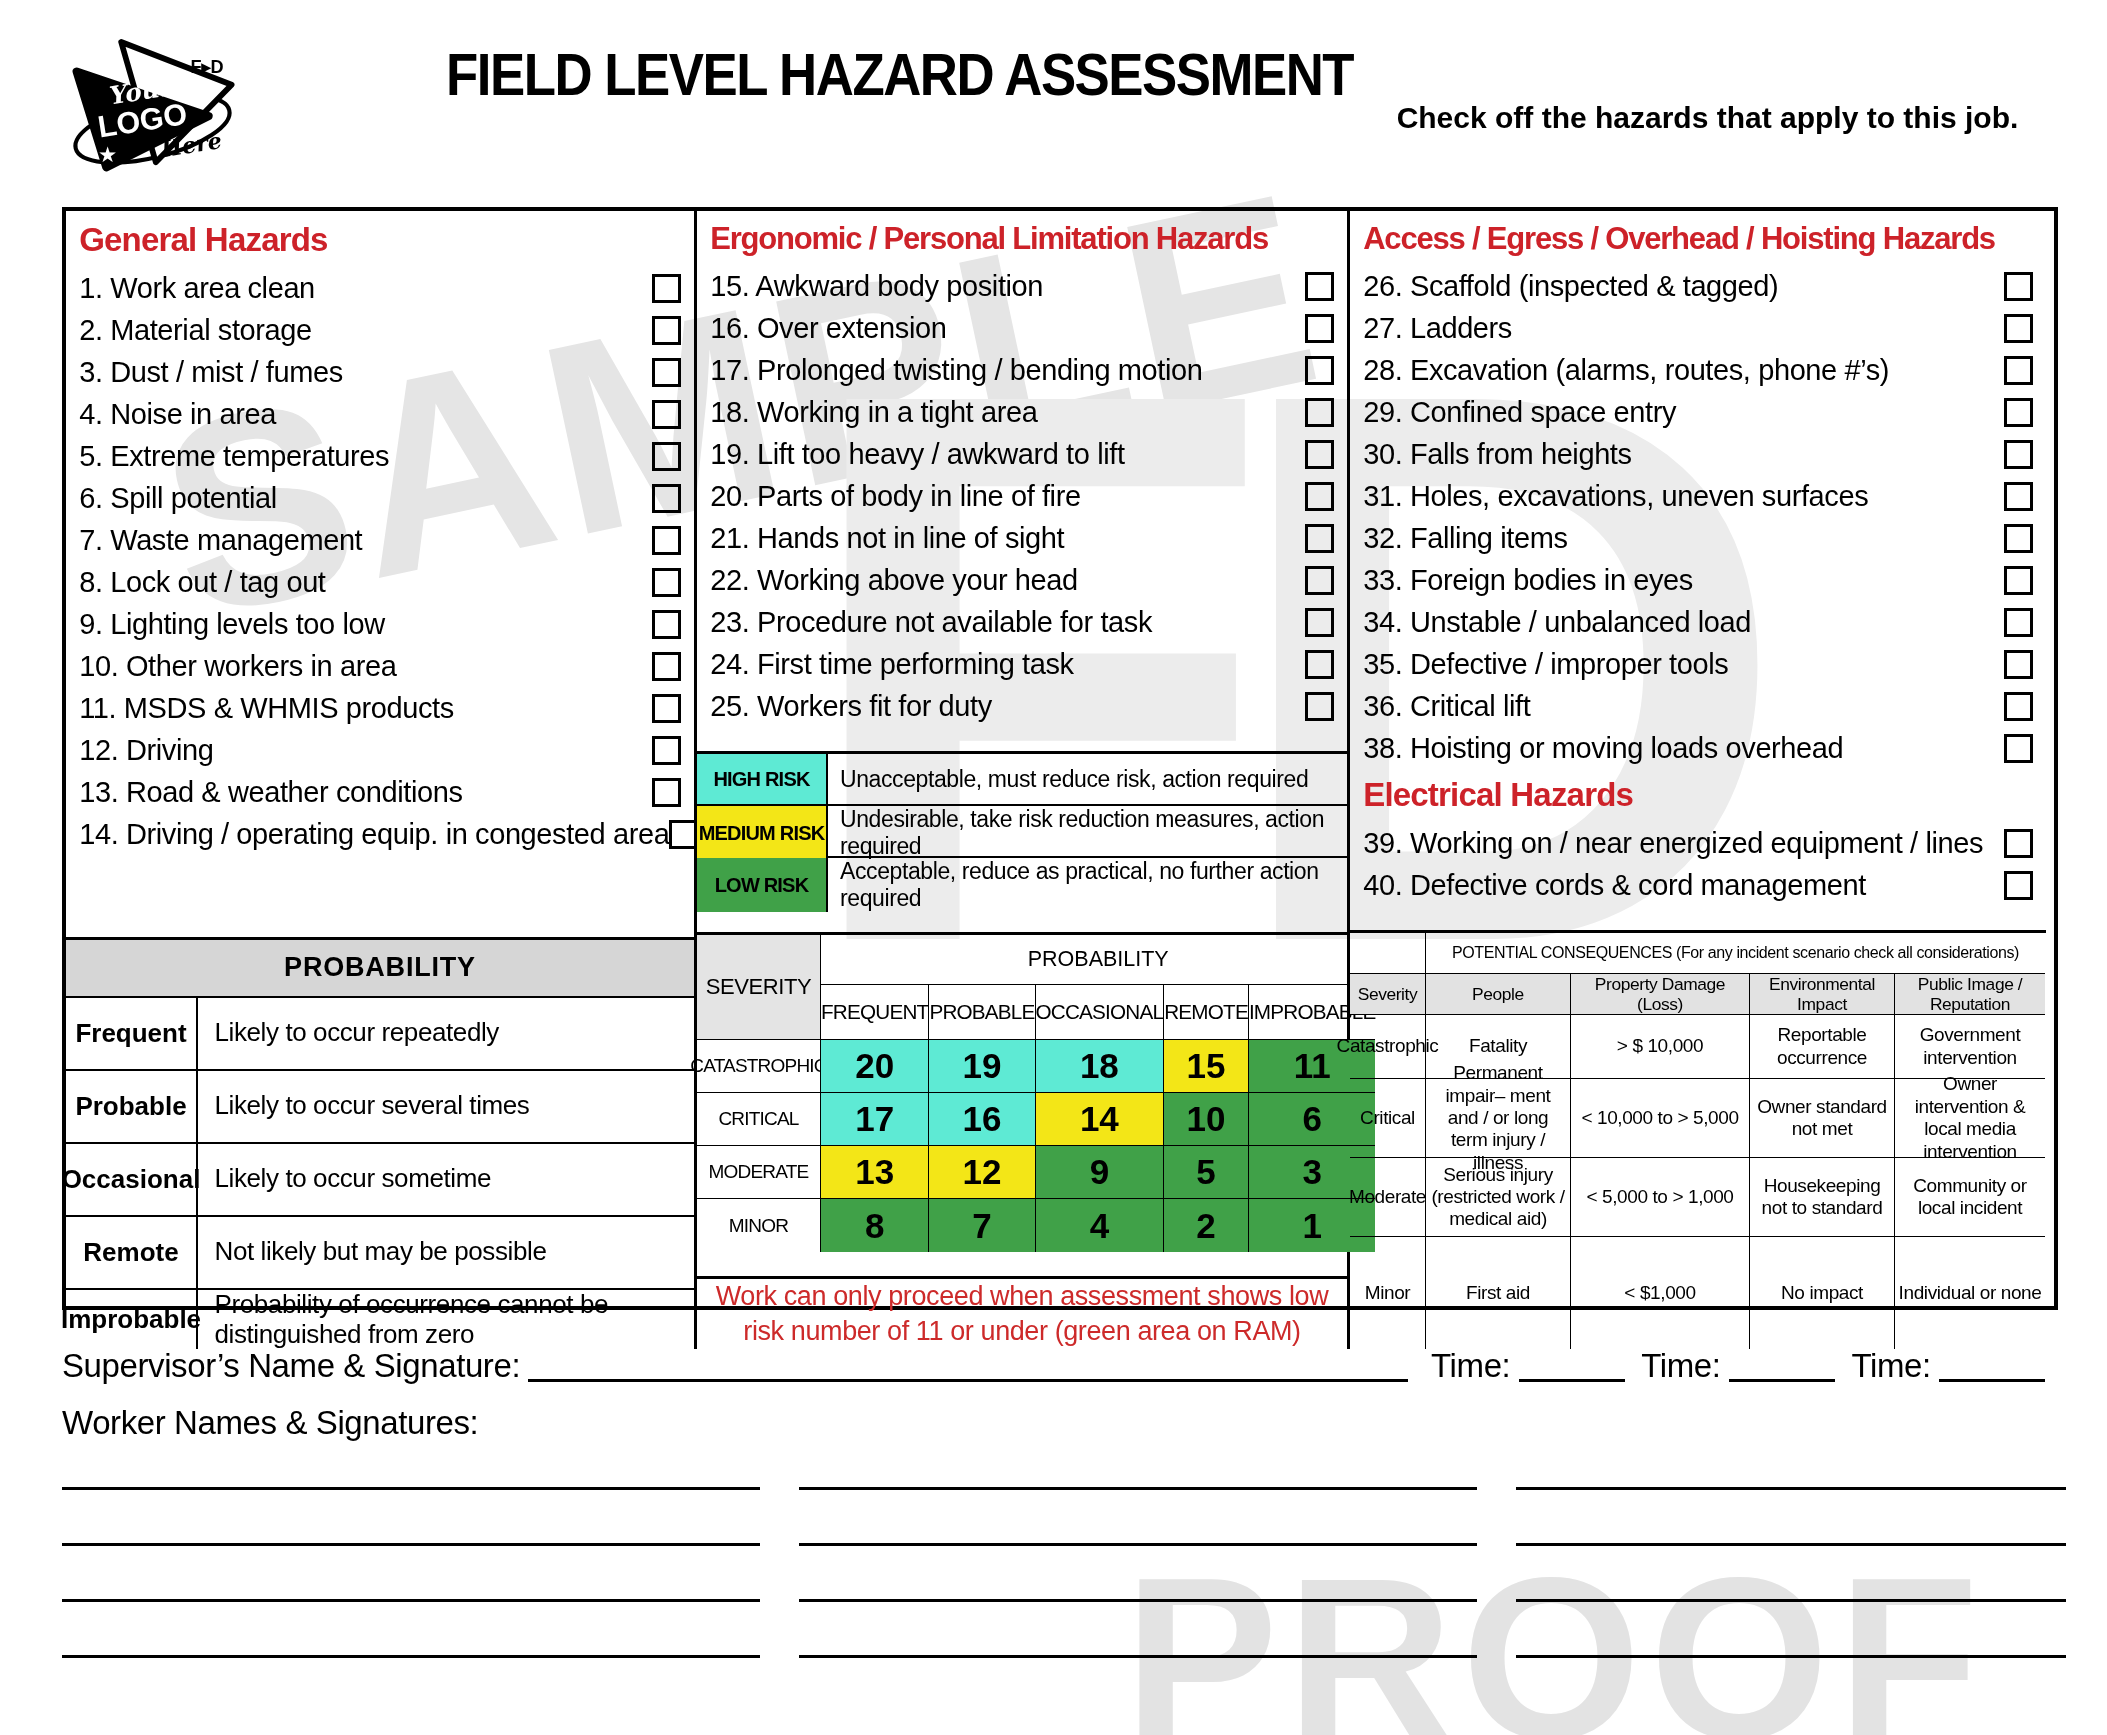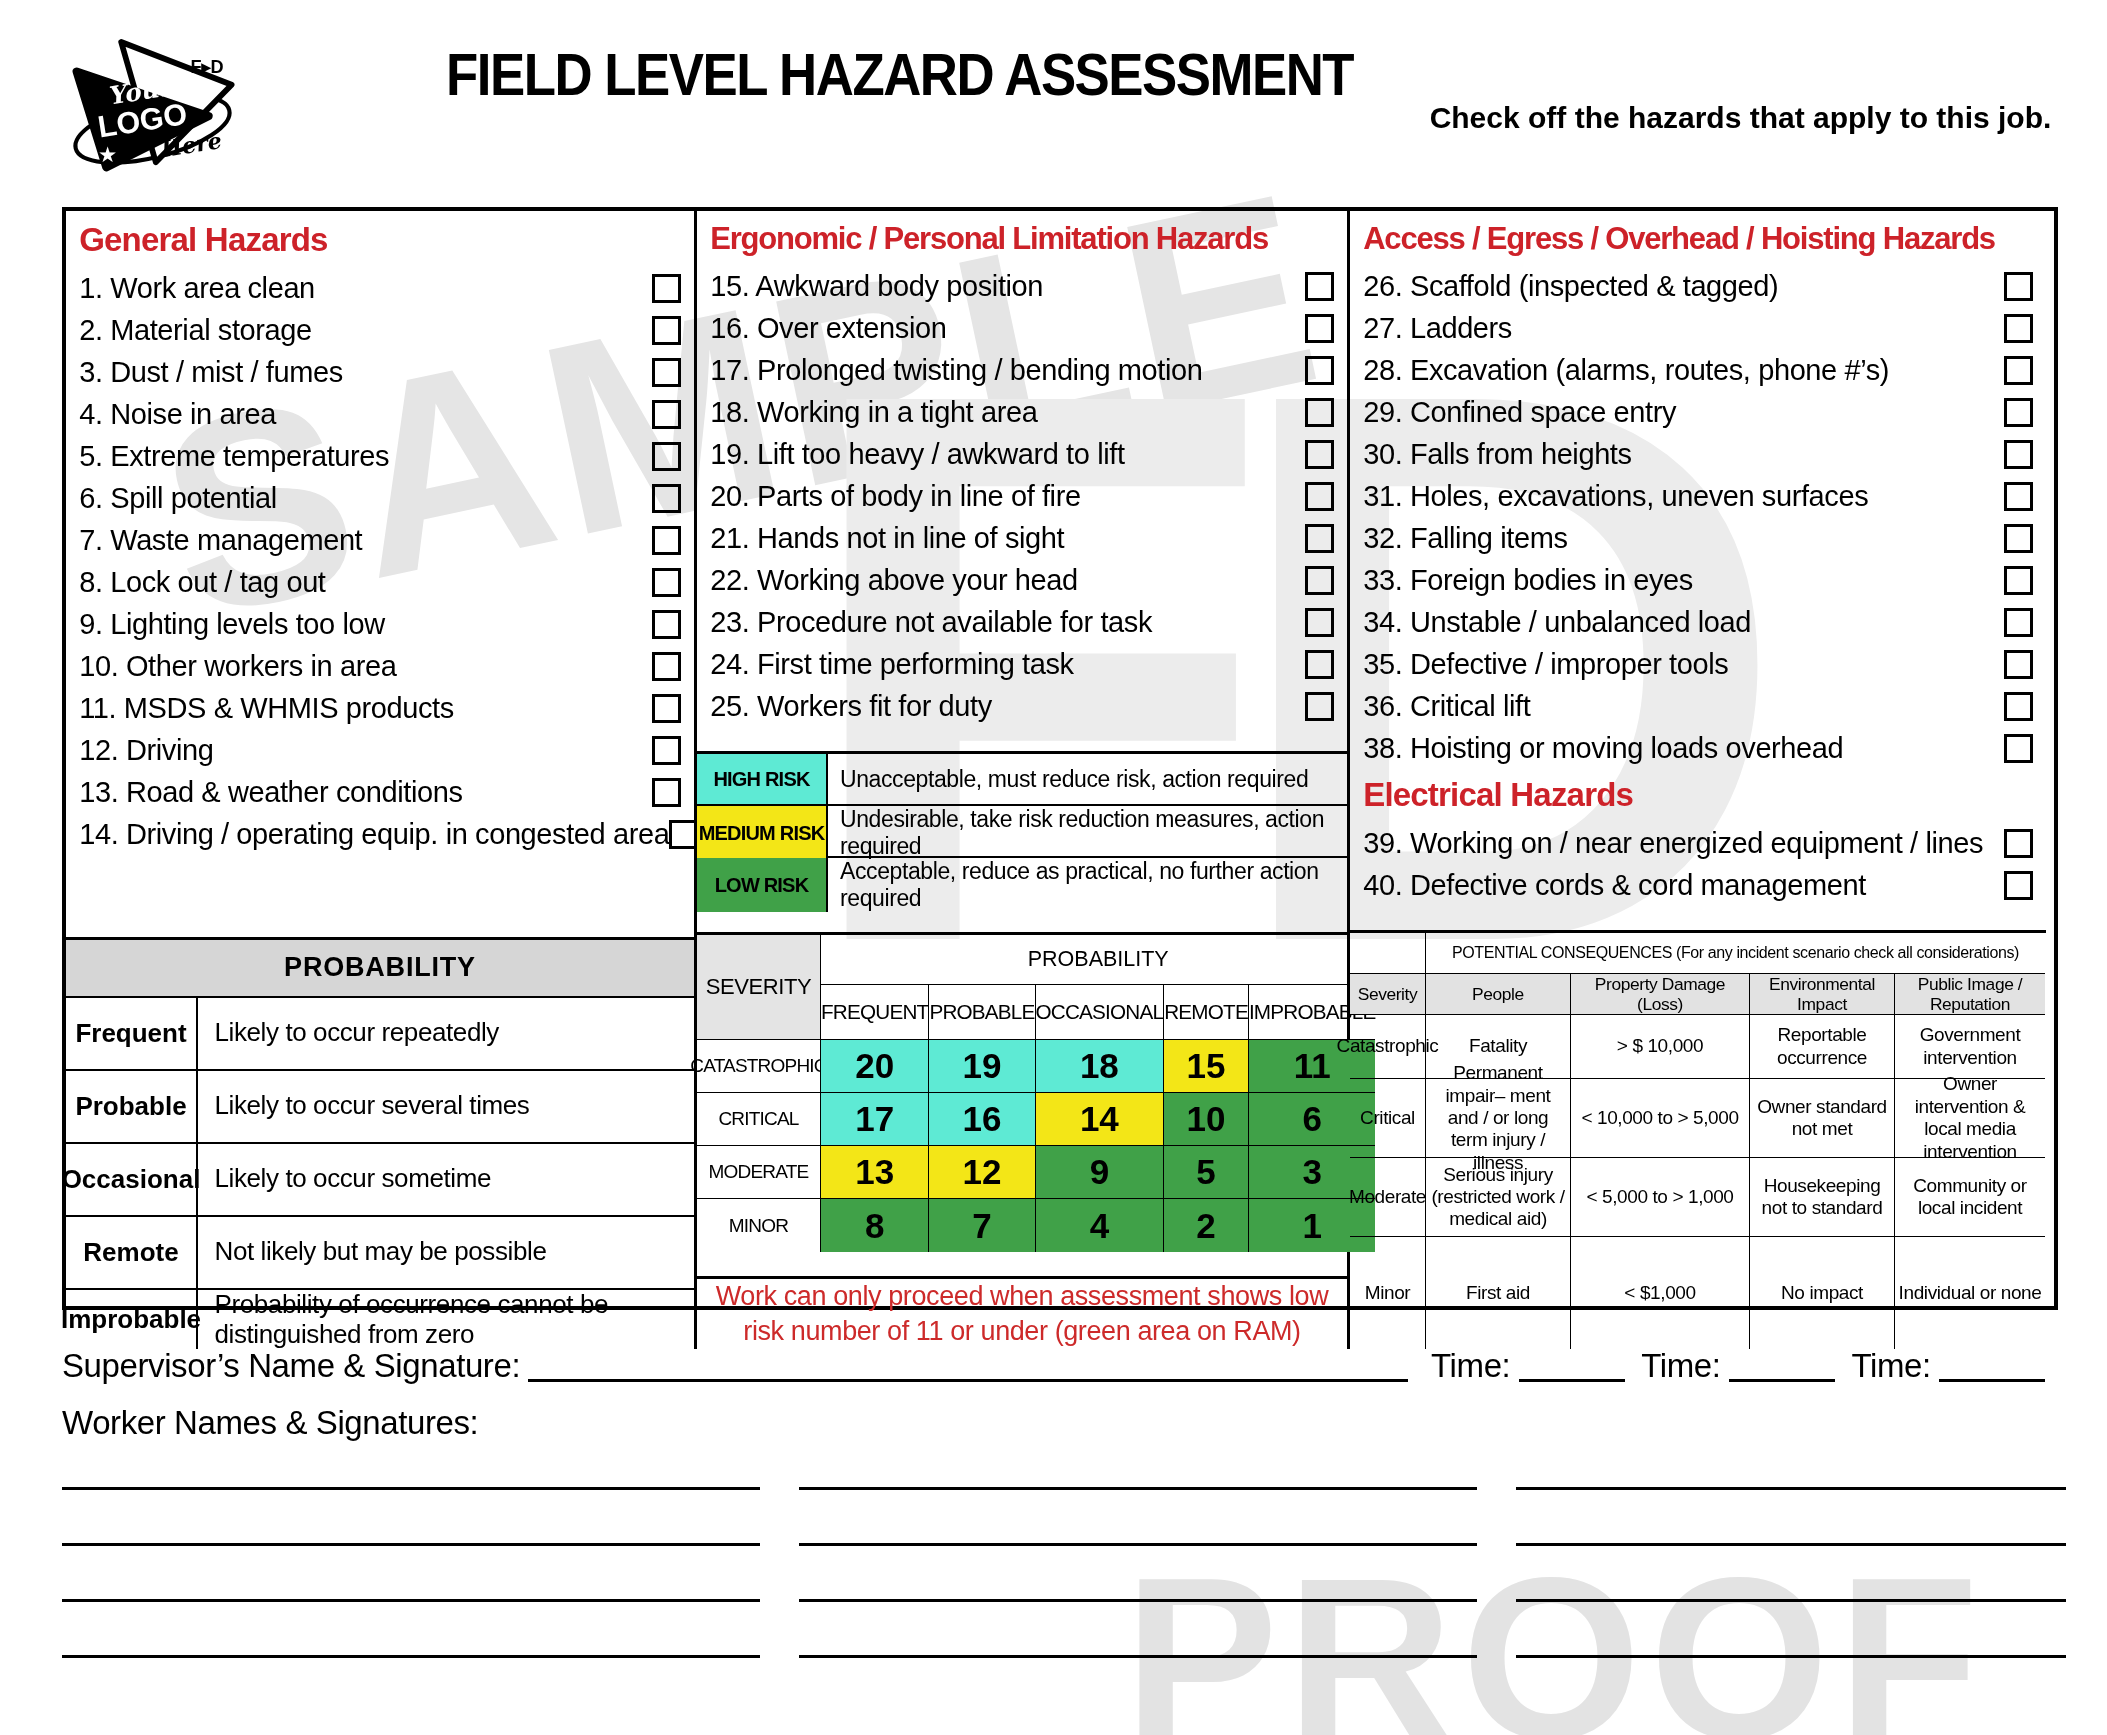--- a/index.html
+++ b/index.html
@@ -7,21 +7,21 @@
        font-family:"Liberation Sans","DejaVu Sans",sans-serif;color:#000;}
   
   .wm{position:absolute;z-index:0;font-weight:bold;user-select:none;}
   #wm-sample{left:157px;top:248px;font-size:273px;color:#e5e5e5;transform:rotate(-12deg);letter-spacing:5px;}
   #wm-fd{left:794px;top:215px;font-size:785px;color:#ececec;letter-spacing:-50px;}
   #wm-proof{left:1124px;top:1525px;font-size:231px;color:#e3e3e3;letter-spacing:8.3px;}
   
   #logo{position:absolute;left:70px;top:37px;z-index:2;}
   #title{position:absolute;left:446px;top:40px;z-index:2;font-size:60px;font-weight:bold;
          letter-spacing:-1.7px;transform:scaleX(.88);transform-origin:left top;white-space:nowrap;}
-  #instruction{position:absolute;left:1414px;top:101px;width:653px;z-index:2;font-size:30px;font-weight:bold;text-align:center;white-space:nowrap;}
+  #instruction{position:absolute;left:1381px;top:101px;width:653px;z-index:2;font-size:30px;font-weight:bold;text-align:center;white-space:nowrap;}
   
   #board{position:absolute;left:62px;top:207px;width:1988px;height:1095px;z-index:1;
          border:4.1px solid #000;display:grid;grid-template-columns:631px 653px 696px;}
   .col{display:flex;flex-direction:column;min-width:0;gap:24px;}
   #col1{border-right:3.3px solid #000;}
   #col2{border-right:3.3px solid #000;}
   .hlist{padding:5px 13.2px 0 13.2px;box-sizing:border-box;}
   .hz-heading{color:#cd2229;font-weight:bold;font-size:33px;letter-spacing:-0.8px;margin:5px 0 8.3px 0;white-space:nowrap;}
   .hz-heading.tight{font-size:31px;letter-spacing:-1.2px;}
   .row{display:flex;align-items:center;height:42px;font-size:29px;letter-spacing:-0.4px;white-space:nowrap;}

